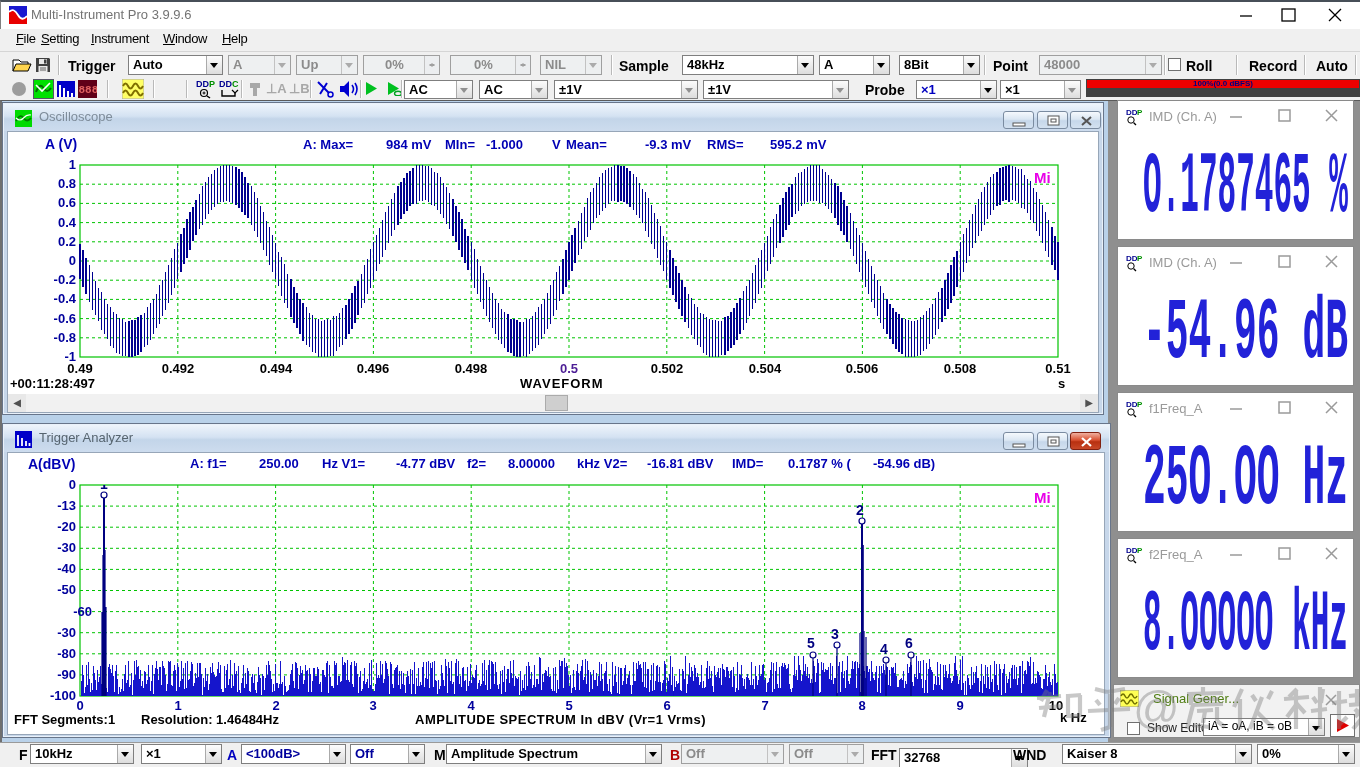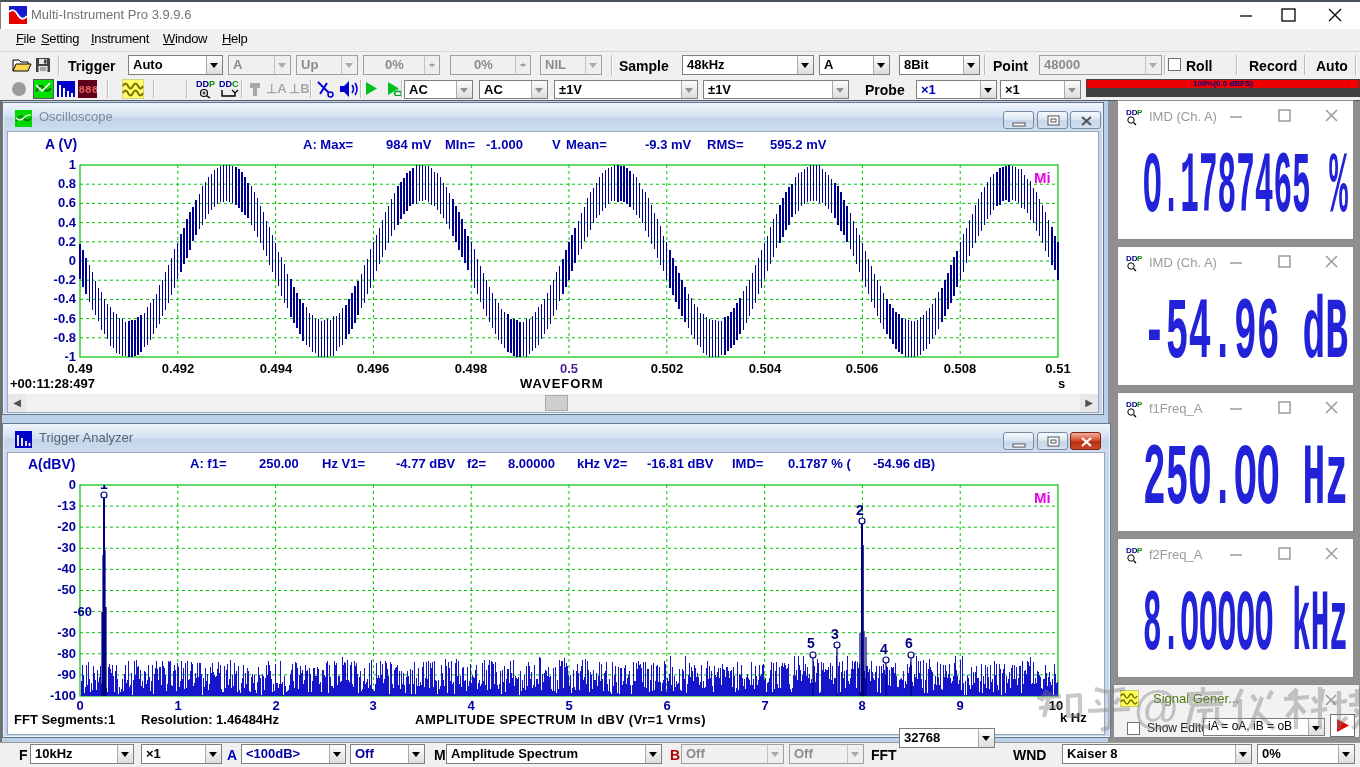--- a/index.html
+++ b/index.html
@@ -438,21 +438,21 @@
 <div class="cb" style="left:141px;top:744px;width:81px">×1<span class="ar"></span></div>
 <div class="lbl" style="left:227px;top:747px;color:#0000c0">A</div>
 <div class="cb" style="left:241px;top:744px;width:105px;color:#00009c">&lt;100dB&gt;<span class="ar"></span></div>
 <div class="cb" style="left:350px;top:744px;width:75px;color:#00009c">Off<span class="ar"></span></div>
 <div class="lbl" style="left:434px;top:747px">M</div>
 <div class="cb" style="left:446px;top:744px;width:216px">Amplitude Spectrum<span class="ar"></span></div>
 <div class="lbl" style="left:670px;top:747px;color:#b00000">B</div>
 <div class="cb dis" style="left:681px;top:744px;width:103px">Off<span class="ar dim"></span></div>
 <div class="cb dis" style="left:789px;top:744px;width:75px">Off<span class="ar dim"></span></div>
 <div class="lbl" style="left:871px;top:747px">FFT</div>
-<div class="cb" style="left:899px;top:728px;width:96px">32768<span class="ar"></span></div>
+<div class="cb" style="left:899px;top:748px;width:129px">32768<span class="ar"></span></div>
 <div class="lbl" style="left:1013px;top:747px">WND</div>
 <div class="cb" style="left:1062px;top:744px;width:190px">Kaiser 8<span class="ar"></span></div>
 <div class="cb" style="left:1257px;top:744px;width:98px">0%<span class="ar"></span></div>
 <svg class="abs" style="left:0;top:0;opacity:0.42" width="1360" height="767">
     <line x1="1047" y1="690" x2="1041" y2="701" stroke="#7e7e7e" stroke-width="4.2" stroke-linecap="butt"></line>
     <line x1="1037" y1="698" x2="1061" y2="696" stroke="#7e7e7e" stroke-width="4.2" stroke-linecap="butt"></line>
     <line x1="1050" y1="692" x2="1044" y2="717" stroke="#7e7e7e" stroke-width="4.2" stroke-linecap="butt"></line>
     <line x1="1039" y1="708" x2="1063" y2="706" stroke="#7e7e7e" stroke-width="4.2" stroke-linecap="butt"></line>
     <line x1="1068" y1="694" x2="1068" y2="718" stroke="#7e7e7e" stroke-width="4.2" stroke-linecap="butt"></line>
     <line x1="1068" y1="696" x2="1081" y2="695" stroke="#7e7e7e" stroke-width="4.2" stroke-linecap="butt"></line>

